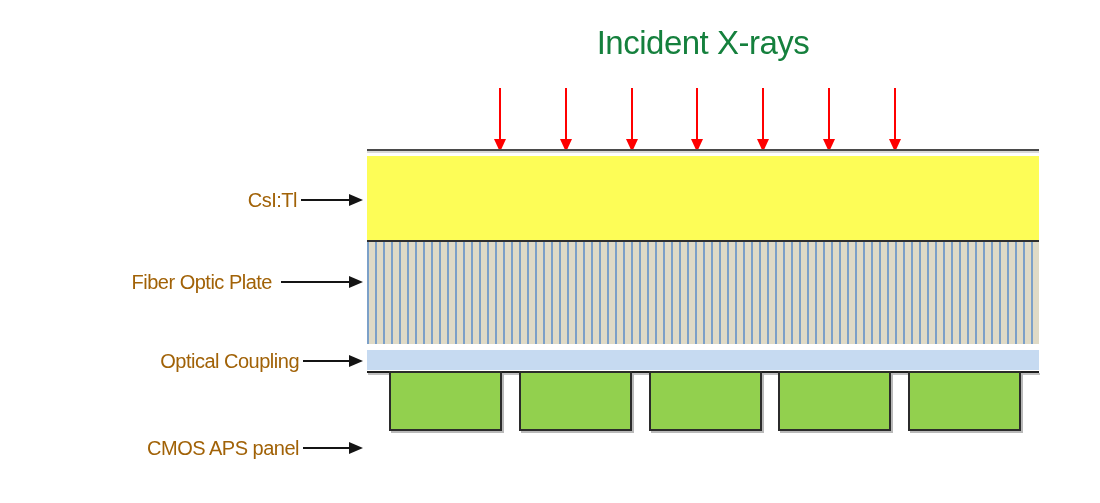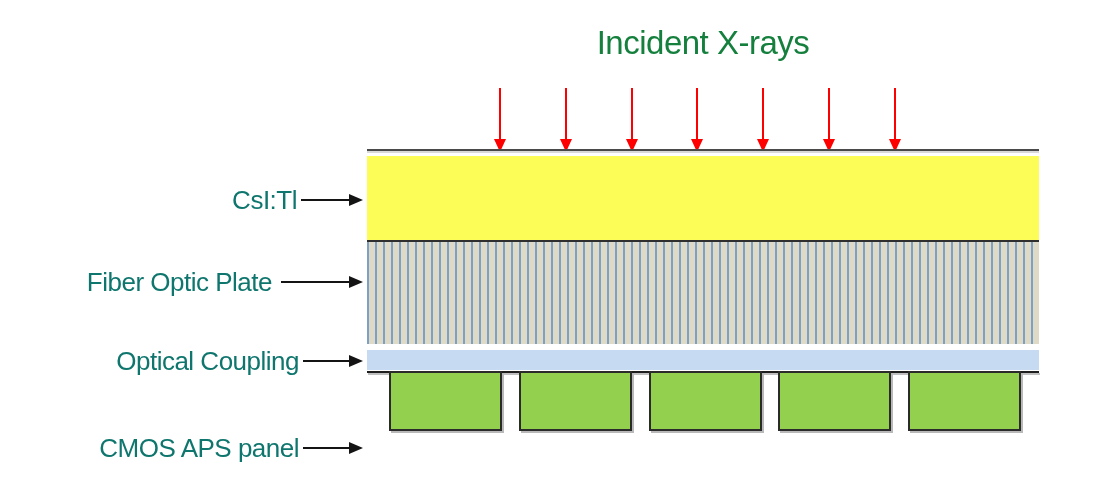--- a/index.html
+++ b/index.html
@@ -81,23 +81,23 @@
     box-shadow: 2px 2px 0 #b9b9b9;
   }
 
   
   .label-row {
     position: absolute;
     right: 737px;
     display: flex;
     align-items: center;
     white-space: nowrap;
-    font-size: 26px;
+    font-size: 20px;
     letter-spacing: -0.5px;
-    color: #0f766e;
+    color: #a16207;
     height: 34px;
   }
   .label-row .ptr { display: block; margin-left: 4px; }
   .row-csi      { top: 183px; }
   .row-fop      { top: 265px; align-items: center; }
   .row-coupling { top: 344px; }
   .row-cmos     { top: 431px; }
   .row-fop .ptr { margin-left: 9px; }
 </style>
 </head>

